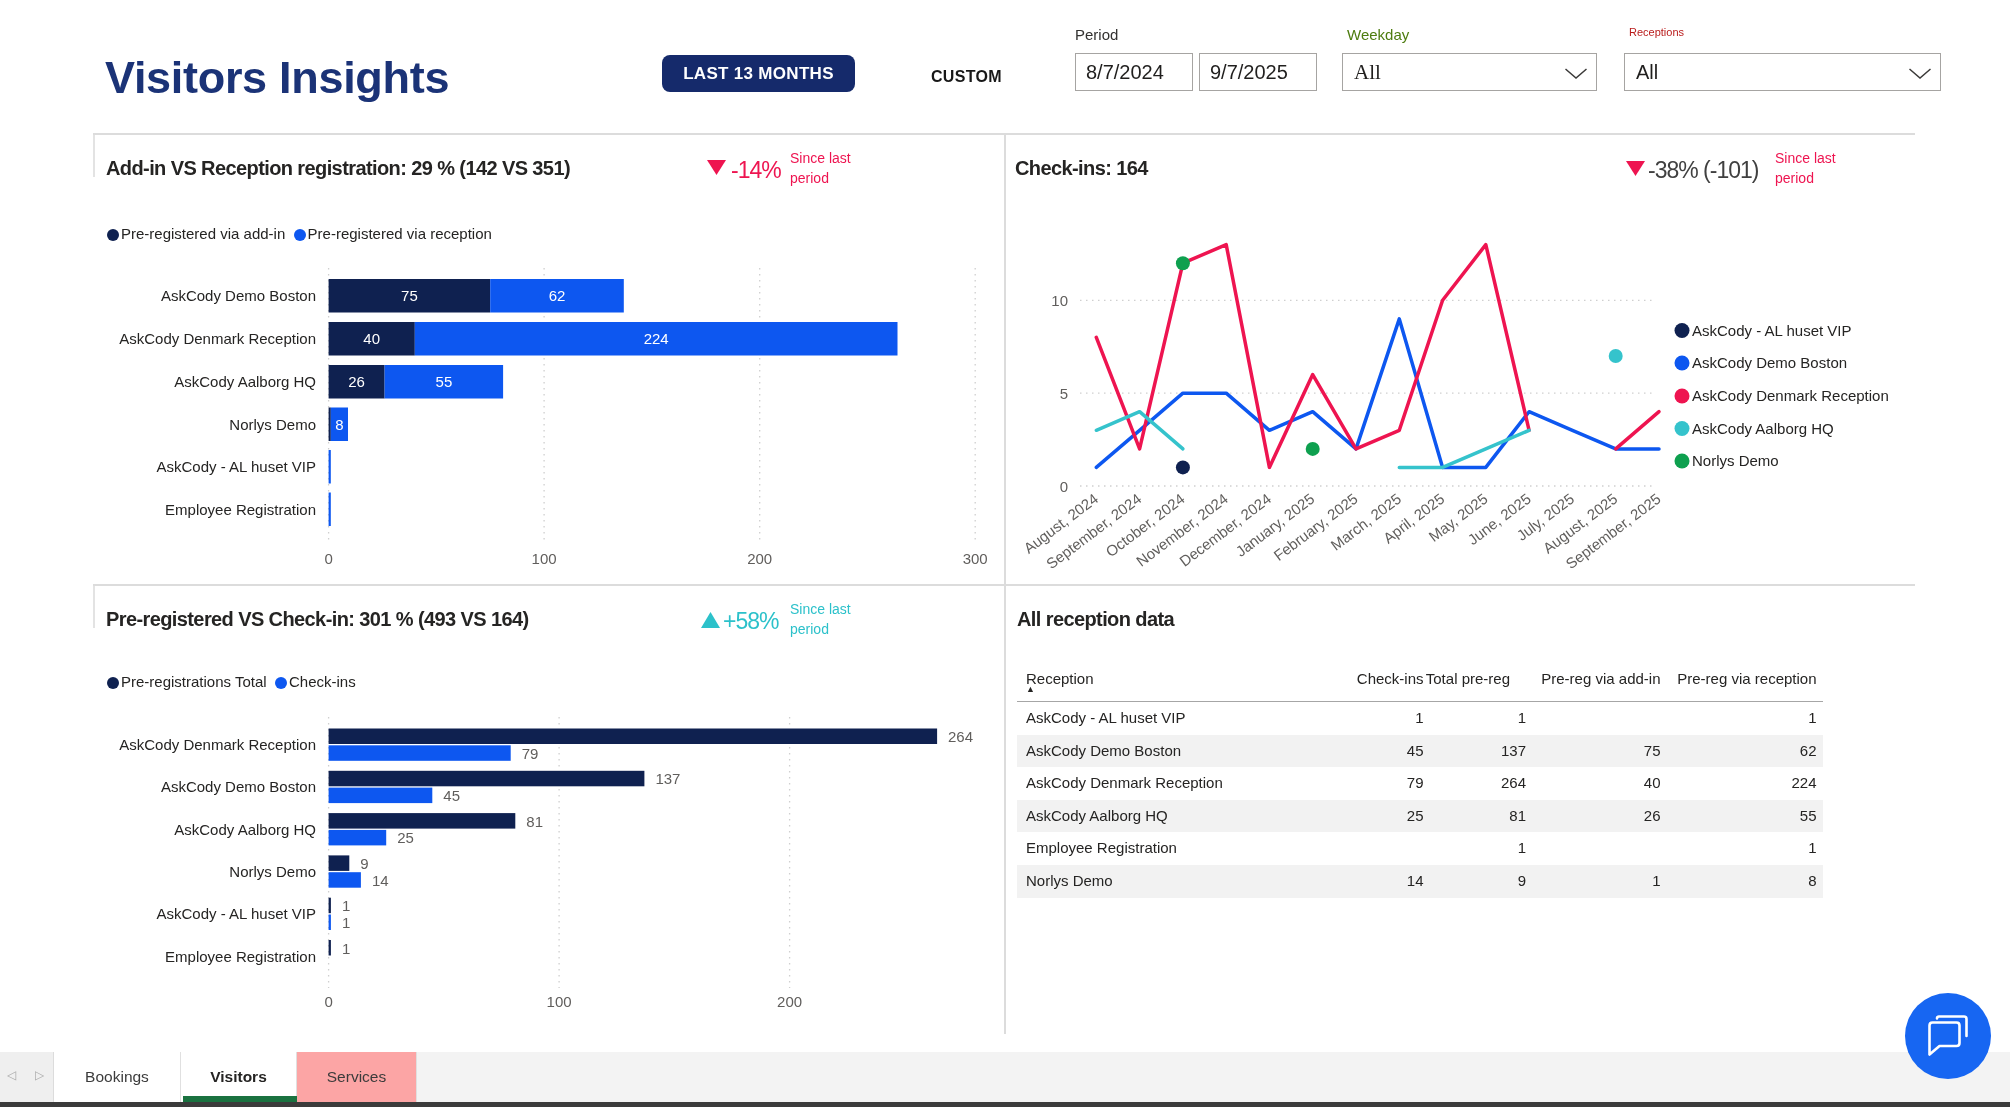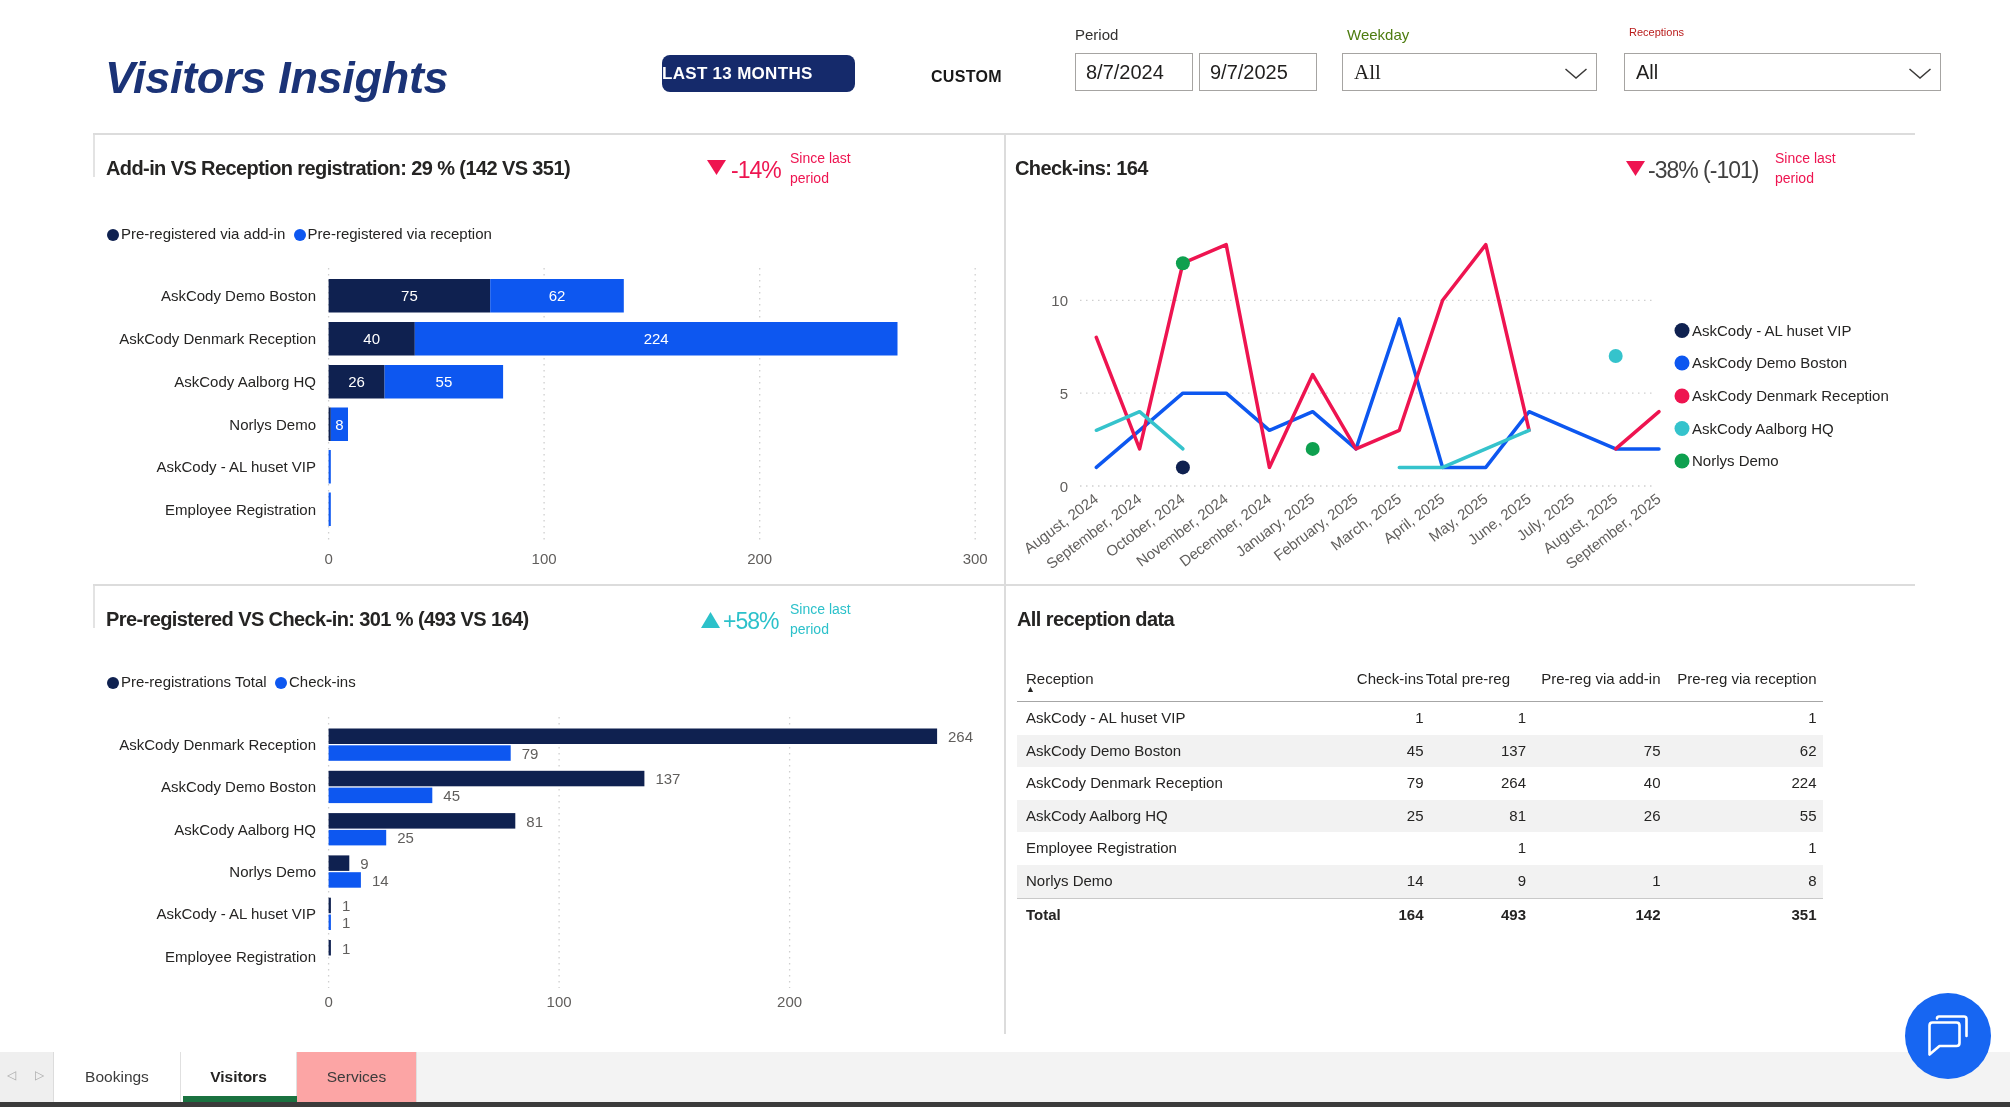--- a/index.html
+++ b/index.html
@@ -12,22 +12,22 @@
 .lgd{font-size:15px;color:#252423;}
 .dot{display:inline-block;width:12px;height:12px;border-radius:50%;vertical-align:-1.5px;margin-right:2px;}
 .trow{position:relative;height:32.6px;line-height:32.6px;}
 .trow span{position:absolute;top:0;}
 .tn{left:9px;}
 .c1{right:399.5px;}.c2{right:297px;}.c3{right:162.5px;}.c4{right:6.5px;}
 </style>
 </head>
 <body>
 
-<div class="abs" style="left:105px;top:52px;font-size:45px;font-weight:bold;color:#1b3377;letter-spacing:-0.3px;font-style:italic;">Visitors Insights</div>
-<div class="abs" style="left:662px;top:55px;width:193px;height:37px;background:#152a6b;border-radius:8px;color:#fff;font-weight:bold;font-size:17px;text-align:left;line-height:37px;letter-spacing:0.3px;">LAST 13 MONTHS</div>
+<div class="abs" style="left:105px;top:52px;font-size:45px;font-weight:bold;color:#1b3377;letter-spacing:-0.3px;">Visitors Insights</div>
+<div class="abs" style="left:662px;top:55px;width:193px;height:37px;background:#152a6b;border-radius:8px;color:#fff;font-weight:bold;font-size:17px;text-align:center;line-height:37px;letter-spacing:0.3px;">LAST 13 MONTHS</div>
 <div class="abs" style="left:931px;top:68px;font-size:16px;font-weight:bold;color:#181818;letter-spacing:0.3px;">CUSTOM</div>
 
 <div class="abs" style="left:1075px;top:26px;font-size:15px;color:#323130;">Period</div>
 <div class="abs" style="left:1075px;top:53px;width:118px;height:38px;border:1px solid #a6a4a2;font-size:20px;color:#201f1e;line-height:36px;padding-left:10px;">8/7/2024</div>
 <div class="abs" style="left:1199px;top:53px;width:118px;height:38px;border:1px solid #a6a4a2;font-size:20px;color:#201f1e;line-height:36px;padding-left:10px;">9/7/2025</div>
 <div class="abs" style="left:1347px;top:26px;font-size:15px;color:#4d7c0f;">Weekday</div>
 <div class="abs" style="left:1342px;top:53px;width:255px;height:38px;border:1px solid #a6a4a2;font-family:'Liberation Serif',serif;font-size:21px;color:#201f1e;line-height:36px;padding-left:11px;">All</div>
 <svg class="abs" style="left:1564px;top:67px;" width="24" height="13" viewBox="0 0 24 13">
     <path d="M1.5 2 L12 11 L22.5 2" fill="none" stroke="#3b3a39" stroke-width="1.5"></path>
   </svg>
@@ -266,27 +266,20 @@
       <span class="c2">1</span>
       <span class="c4">1</span>
     </div>
   <div class="trow" style="background:#f2f2f2;">
       <span class="tn">Norlys Demo</span>
       <span class="c1">14</span>
       <span class="c2">9</span>
       <span class="c3">1</span>
       <span class="c4">8</span>
     </div>
-  <div class="trow" style="background:#fff;font-weight:bold;border-top:1px solid #c9c9c9;">
-      <span class="tn">Total</span>
-      <span class="c1">164</span>
-      <span class="c2">493</span>
-      <span class="c3">142</span>
-      <span class="c4">351</span>
-    </div>
 </div>
 
 <div class="abs" style="left:0;top:1052px;width:2010px;height:50px;background:#f3f3f3;"></div>
 <div class="abs" style="left:0;top:1052px;width:54px;height:50px;background:#efefef;border-right:1px solid #dcdcdc;"></div>
 <div class="abs" style="left:7px;top:1068px;font-size:12px;color:#aaaaaa;">◁</div>
 <div class="abs" style="left:35px;top:1068px;font-size:12px;color:#aaaaaa;">▷</div>
 <div class="abs" style="left:54px;top:1052px;width:127px;height:50px;background:#fff;border-right:1px solid #e0e0e0;font-size:15.5px;color:#3b3b3b;text-align:center;line-height:50px;">Bookings</div>
 <div class="abs" style="left:181px;top:1052px;width:116px;height:50px;background:#fff;border-right:1px solid #e0e0e0;font-size:15.5px;font-weight:bold;color:#252423;text-align:center;line-height:50px;">Visitors</div>
 <div class="abs" style="left:297px;top:1052px;width:120px;height:50px;background:#fca5a5;border-right:1px solid #e0e0e0;font-size:15.5px;color:#3b3b3b;text-align:center;line-height:50px;">Services</div>
 <div class="abs" style="left:183px;top:1096px;width:114px;height:6px;background:#1a7240;"></div>

